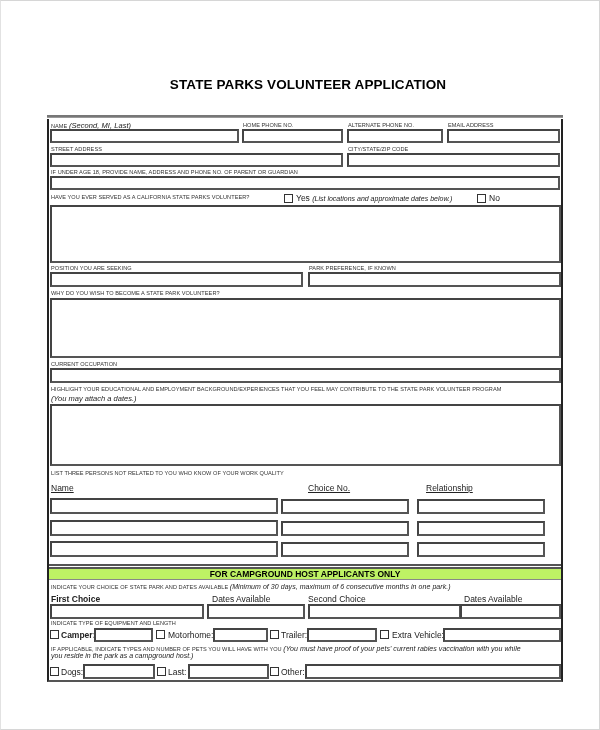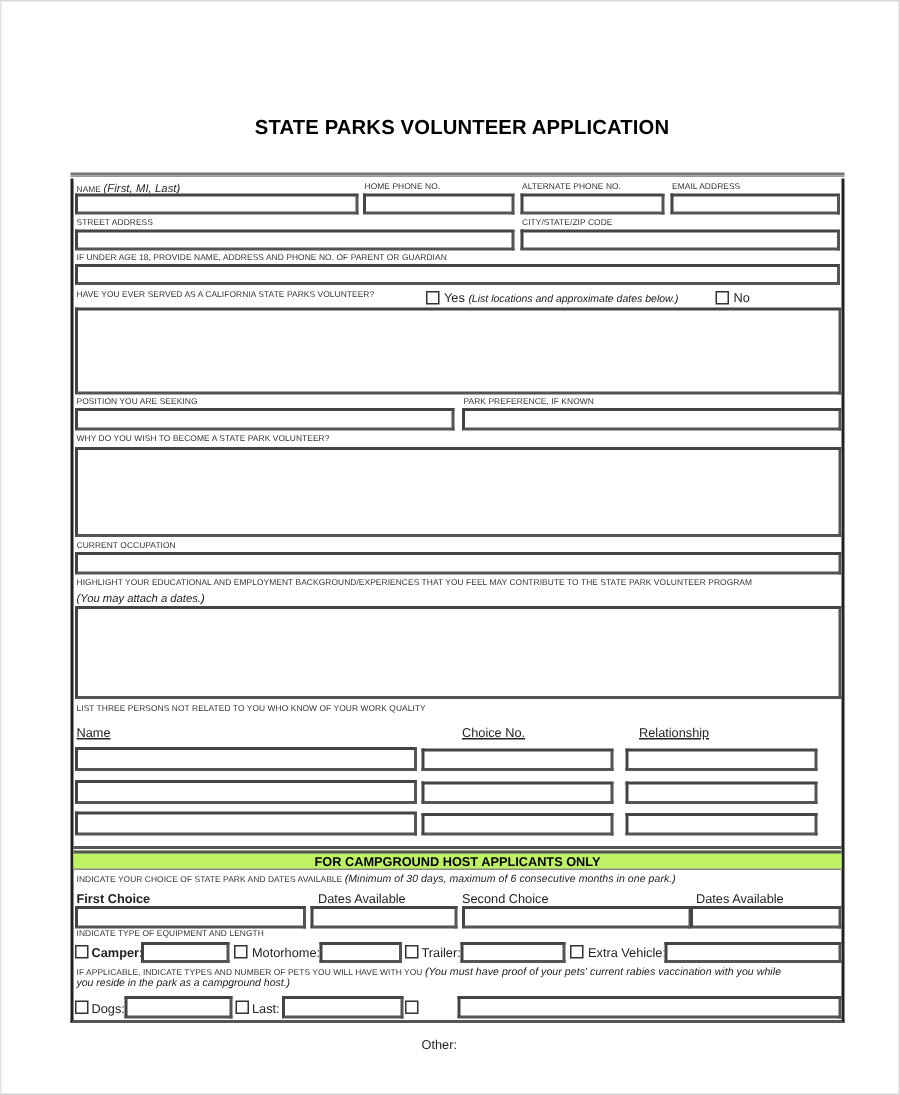--- a/index.html
+++ b/index.html
@@ -22,21 +22,21 @@
 </head>
 <body>
 
 <div class="page-frame"></div>
 
 <div class="title">STATE PARKS VOLUNTEER APPLICATION</div>
 
 <div class="topline"></div>
 <div class="formbox"></div>
 
-<div class="lbl" style="left:51px;top:121px;"><span>NAME</span> <i>(First, MI, Last)</i></div>
+<div class="lbl" style="left:51px;top:121px;"><span>NAME</span> <i>(Second, MI, Last)</i></div>
 <div class="lbl" style="left:243px;top:122px;">HOME PHONE NO.</div>
 <div class="lbl" style="left:348px;top:122px;">ALTERNATE PHONE NO.</div>
 <div class="lbl" style="left:448px;top:122px;">EMAIL ADDRESS</div>
 <div class="fld" style="left:50px;top:129px;width:189px;height:14px;"></div>
 <div class="fld" style="left:242px;top:129px;width:101px;height:14px;"></div>
 <div class="fld" style="left:347px;top:129px;width:96px;height:14px;"></div>
 <div class="fld" style="left:447px;top:129px;width:113px;height:14px;"></div>
 
 <div class="lbl" style="left:51px;top:146px;">STREET ADDRESS</div>
 <div class="lbl" style="left:348px;top:146px;">CITY/STATE/ZIP CODE</div>
@@ -114,14 +114,14 @@
 
 <div class="lbl" style="left:51px;top:645px;"><span>IF APPLICABLE, INDICATE TYPES AND NUMBER OF PETS YOU WILL HAVE WITH YOU</span> <i style="font-size:7px;">(You must have proof of your pets' current rabies vaccination with you while</i></div>
 <div class="ital" style="left:51px;top:652px;font-size:7px;">you reside in the park as a campground host.)</div>
 <div class="cb" style="left:50px;top:667px;"></div>
 <div class="lbl8" style="left:61px;top:667px;">Dogs:</div>
 <div class="fld" style="left:83px;top:664px;width:72px;height:15px;"></div>
 <div class="cb" style="left:157px;top:667px;"></div>
 <div class="lbl8" style="left:168px;top:667px;">Last:</div>
 <div class="fld" style="left:188px;top:664px;width:81px;height:15px;"></div>
 <div class="cb" style="left:270px;top:667px;"></div>
-<div class="lbl8" style="left:281px;top:667px;margin-top:24px;">Other:</div>
+<div class="lbl8" style="left:281px;top:667px;">Other:</div>
 <div class="fld" style="left:305px;top:664px;width:256px;height:15px;"></div>
 
 </body></html>

